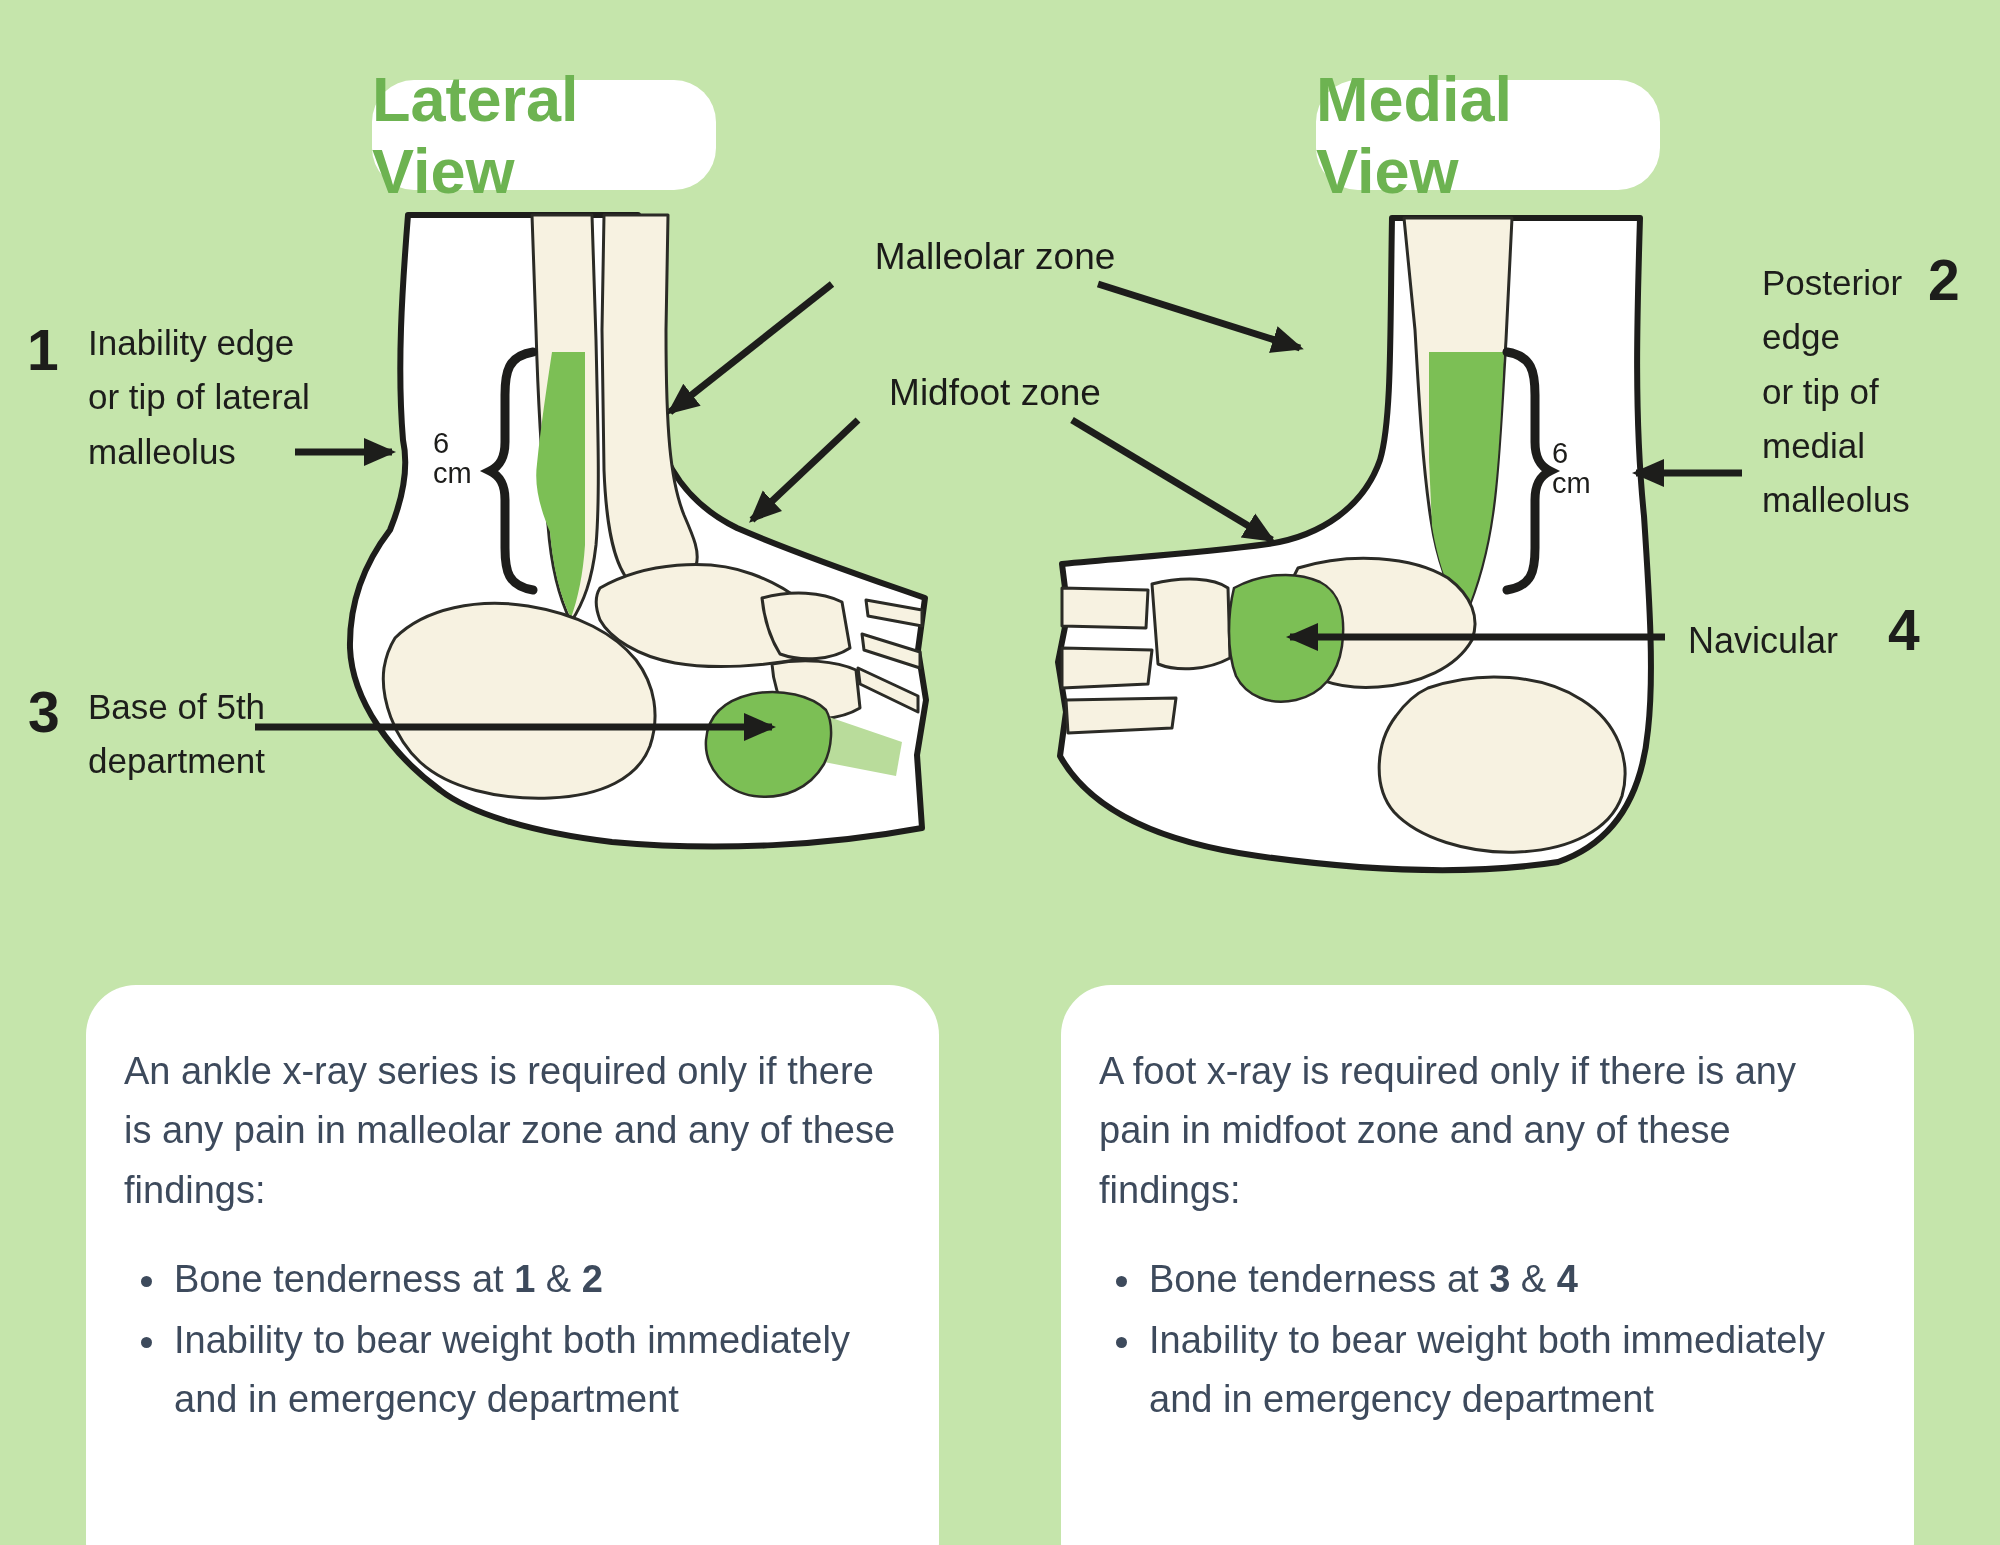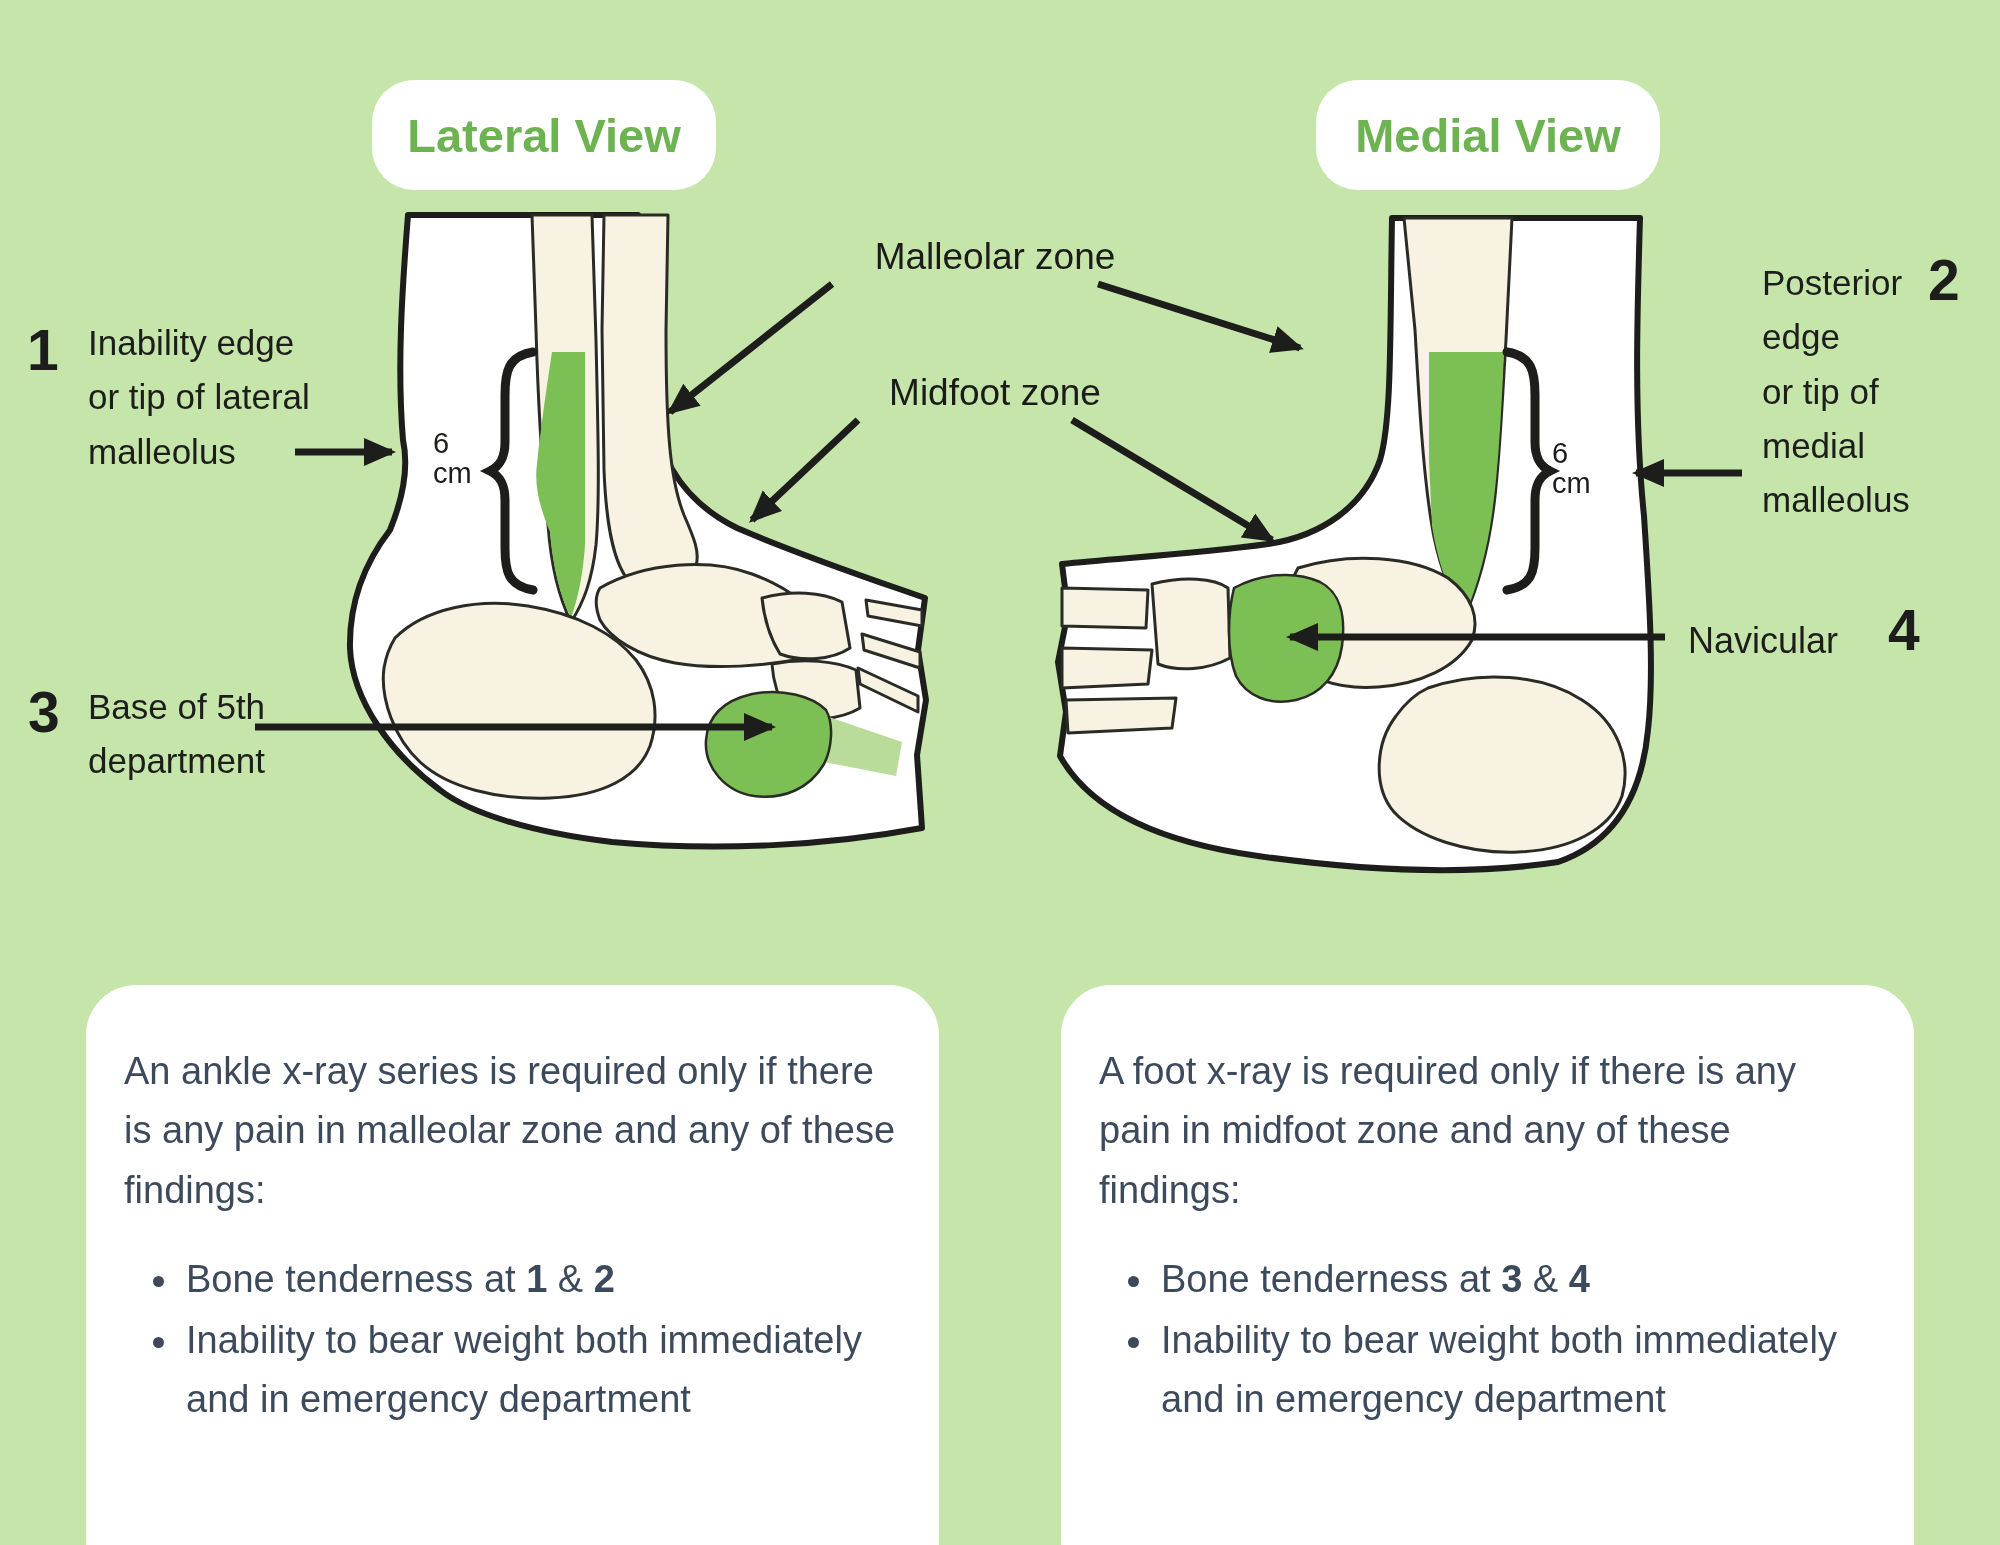--- a/index.html
+++ b/index.html
@@ -15,21 +15,21 @@
   .outline-shape{fill:#ffffff;stroke:var(--outline-black,#1d1d1b);stroke-width:6;stroke-linejoin:round;}
   .bone{fill:var(--bone-cream,#f7f2e1);stroke:#2b2b26;stroke-width:3;stroke-linejoin:round;}
   .hl{fill:var(--highlight-green,#7cbf55);}
   .hl-stroked{fill:var(--highlight-green,#7cbf55);stroke:#2b2b26;stroke-width:2.5;}
   .hl-light{fill:var(--highlight-green-light,#b9dc9b);}
   .arrow{stroke:var(--outline-black,#1d1d1b);stroke-width:7;fill:none;}
   .brace{fill:none;stroke:var(--outline-black,#1d1d1b);stroke-width:9;stroke-linecap:round;}
   .badge{
     position:absolute;height:110px;width:344px;background:#fff;border-radius:42px;
     display:flex;align-items:center;justify-content:center;
-    font-size:47px;font-weight:bold;color:var(--accent-green,#6db351);
+    font-size:63px;font-weight:bold;color:var(--accent-green,#6db351);
   }
   #badge-lateral{left:372px;top:80px;}
   #badge-medial{left:1316px;top:80px;}
   .zone-label{position:absolute;width:410px;text-align:center;font-size:37px;color:#1b1b19;}
   #label-malleolar{left:790px;top:236px;text-align:center;}
   #label-midfoot{left:790px;top:372px;}
   .anno-num{position:absolute;font-size:57px;font-weight:bold;line-height:1;}
   .anno-text{position:absolute;font-size:35px;line-height:1.55;}
   #anno1-num{left:27px;top:322px;}
   #anno1{left:88px;top:316px;}
@@ -43,21 +43,21 @@
   #sixcm-left{left:433px;top:428px;}
   #sixcm-right{left:1552px;top:438px;}
   .card{
     position:absolute;top:985px;width:853px;height:607px;background:#fff;border-radius:50px;
     color:var(--card-text,#3d4a5c);box-sizing:border-box;padding:57px 40px 0 38px;
     font-size:38px;line-height:1.56;
   }
   #card-ankle{left:86px;}
   #card-foot{left:1061px;}
   .card p{margin:0 0 30px 0;}
-  .card ul{margin:12px;padding-left:46px;list-style:disc;}
+  .card ul{margin:0;padding-left:46px;list-style:disc;}
   .card li{padding-left:4px;margin-bottom:2px;}
   .card b{font-weight:bold;}
 </style>
 </head>
 <body>
 
 <div id="canvas">
 
   <svg id="figure-svg" viewBox="0 0 2000 1545">
     <defs>

